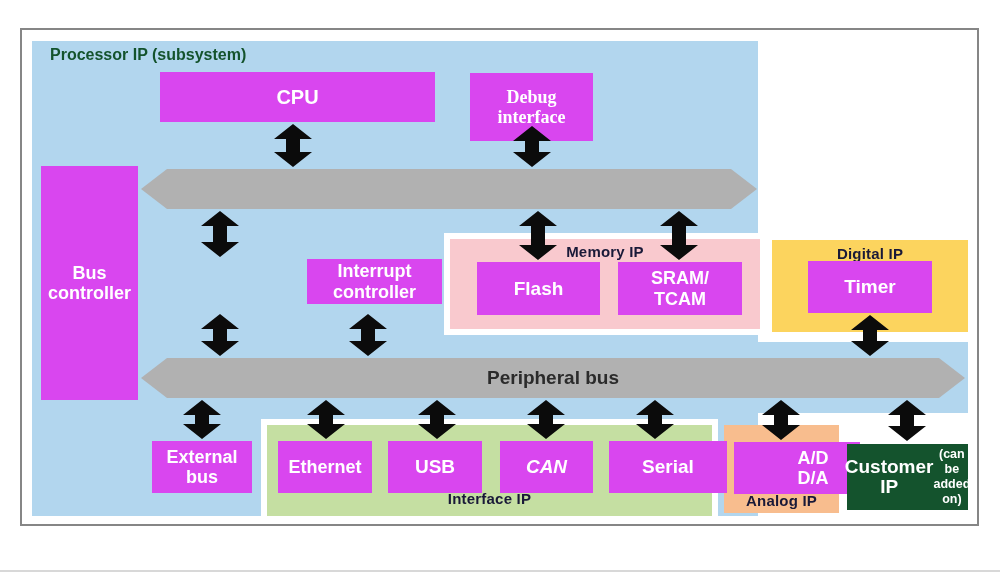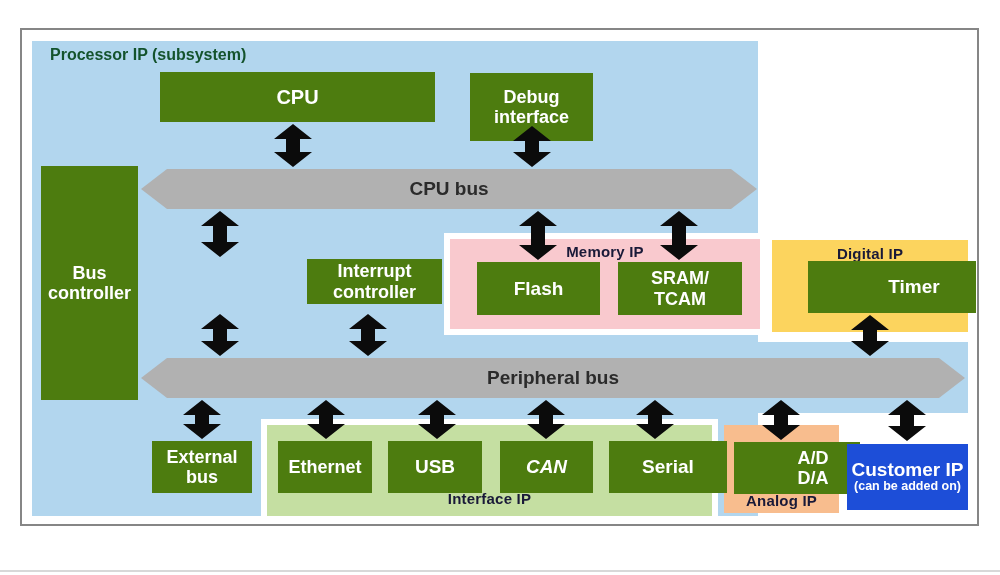--- a/index.html
+++ b/index.html
@@ -6,33 +6,33 @@
   #stage{
     position:relative;width:1000px;height:575px;background:#ffffff;overflow:hidden;
     font-family:"Liberation Sans",sans-serif;
   }
   .abs{position:absolute;}
   #frame{border:2px solid #868686;background:#ffffff;z-index:0;}
   .bluebg{background:#b2d6ee;z-index:1;}
   .region{z-index:2;display:flex;flex-direction:column;align-items:center;}
   .region-label{font-weight:bold;font-size:15px;color:#191938;letter-spacing:0.2px;}
   .blk{
-    z-index:4;background:#4d7c0f;color:#ffffff;font-weight:bold;
+    z-index:4;background:#d946ef;color:#ffffff;font-weight:bold;
     display:flex;align-items:center;justify-content:center;text-align:center;
     white-space:pre-line;line-height:1.12;
   }
   .bus-svg{z-index:3;}
   .bus-label{
     z-index:4;display:flex;align-items:center;justify-content:center;
     font-weight:bold;font-size:19px;color:#2b2b2b;pointer-events:none;
   }
   #diagram-title{z-index:2;font-weight:bold;font-size:16px;color:#14532d;}
   #arrows-layer{left:0;top:0;width:1000px;height:575px;z-index:6;pointer-events:none;}
   #customer-block{
-    z-index:4;background:#1d4ed8;color:#fff;display:flex;flex-direction:column;
+    z-index:4;background:#14532d;color:#fff;display:flex;
     align-items:center;justify-content:center;text-align:center;
   }
   #customer-block .t1{font-weight:bold;font-size:19px;line-height:1.05;}
   #customer-block .t2{font-weight:bold;font-size:12.5px;line-height:1.2;}
   #page-divider{left:0;top:570px;width:1000px;height:2px;background:#d8d8d8;z-index:0;}
 </style>
 </head>
 <body>
 
 <div id="stage">
@@ -57,45 +57,44 @@
     <div class="region-label" style="margin-bottom:9px;">Interface IP</div>
   </div>
 
   <div class="region abs" style="left:724px;top:425px;width:115px;height:88px;background:#f8bd8e;justify-content:flex-end;">
     <div class="region-label" style="margin-bottom:4px;">Analog IP</div>
   </div>
 
   <svg class="abs bus-svg" style="left:141px;top:169px;" width="616" height="40">
     <polygon points="0,20 26,0 590,0 616,20 590,40 26,40" fill="#b1b1b1"></polygon>
   </svg>
-  <div class="abs bus-label" style="left:141px;top:169px;width:616px;height:40px;">CPU bus</div>
 
   <svg class="abs bus-svg" style="left:141px;top:358px;" width="824" height="40">
     <polygon points="0,20 26,0 798,0 824,20 798,40 26,40" fill="#b1b1b1"></polygon>
   </svg>
   <div class="abs bus-label" style="left:141px;top:358px;width:824px;height:40px;">Peripheral bus</div>
 
   <div class="abs blk" style="left:160px;top:72px;width:275px;height:50px;font-size:20px;">CPU</div>
 
-  <div class="abs blk" style="left:470px;top:73px;width:123px;height:68px;font-size:18px;">Debug
+  <div class="abs blk" style="left:470px;top:73px;width:123px;height:68px;font-size:18px;font-family:Liberation Serif, serif;">Debug
 interface</div>
 
   <div class="abs blk" style="left:41px;top:166px;width:97px;height:234px;font-size:18px;">Bus
 controller</div>
 
 
   <div class="abs blk" style="left:307px;top:259px;width:135px;height:45px;font-size:18px;">Interrupt
 controller</div>
 
   <div class="abs blk" style="left:477px;top:262px;width:123px;height:53px;font-size:19px;">Flash</div>
 
   <div class="abs blk" style="left:618px;top:262px;width:124px;height:53px;font-size:18px;text-align:center;">SRAM/
 TCAM</div>
 
-  <div class="abs blk" style="left:808px;top:261px;width:124px;height:52px;font-size:19px;padding-left:44px;">Timer</div>
+  <div class="abs blk" style="left:808px;top:261px;width:124px;height:52px;font-size:19px;">Timer</div>
 
   <div class="abs blk" style="left:152px;top:441px;width:100px;height:52px;font-size:18px;">External
 bus</div>
 
   <div class="abs blk" style="left:278px;top:441px;width:94px;height:52px;font-size:18px;">Ethernet</div>
 
   <div class="abs blk" style="left:388px;top:441px;width:94px;height:52px;font-size:19px;">USB</div>
 
   <div class="abs blk" style="left:500px;top:441px;width:93px;height:52px;font-size:19px;font-style:italic;">CAN</div>
 

